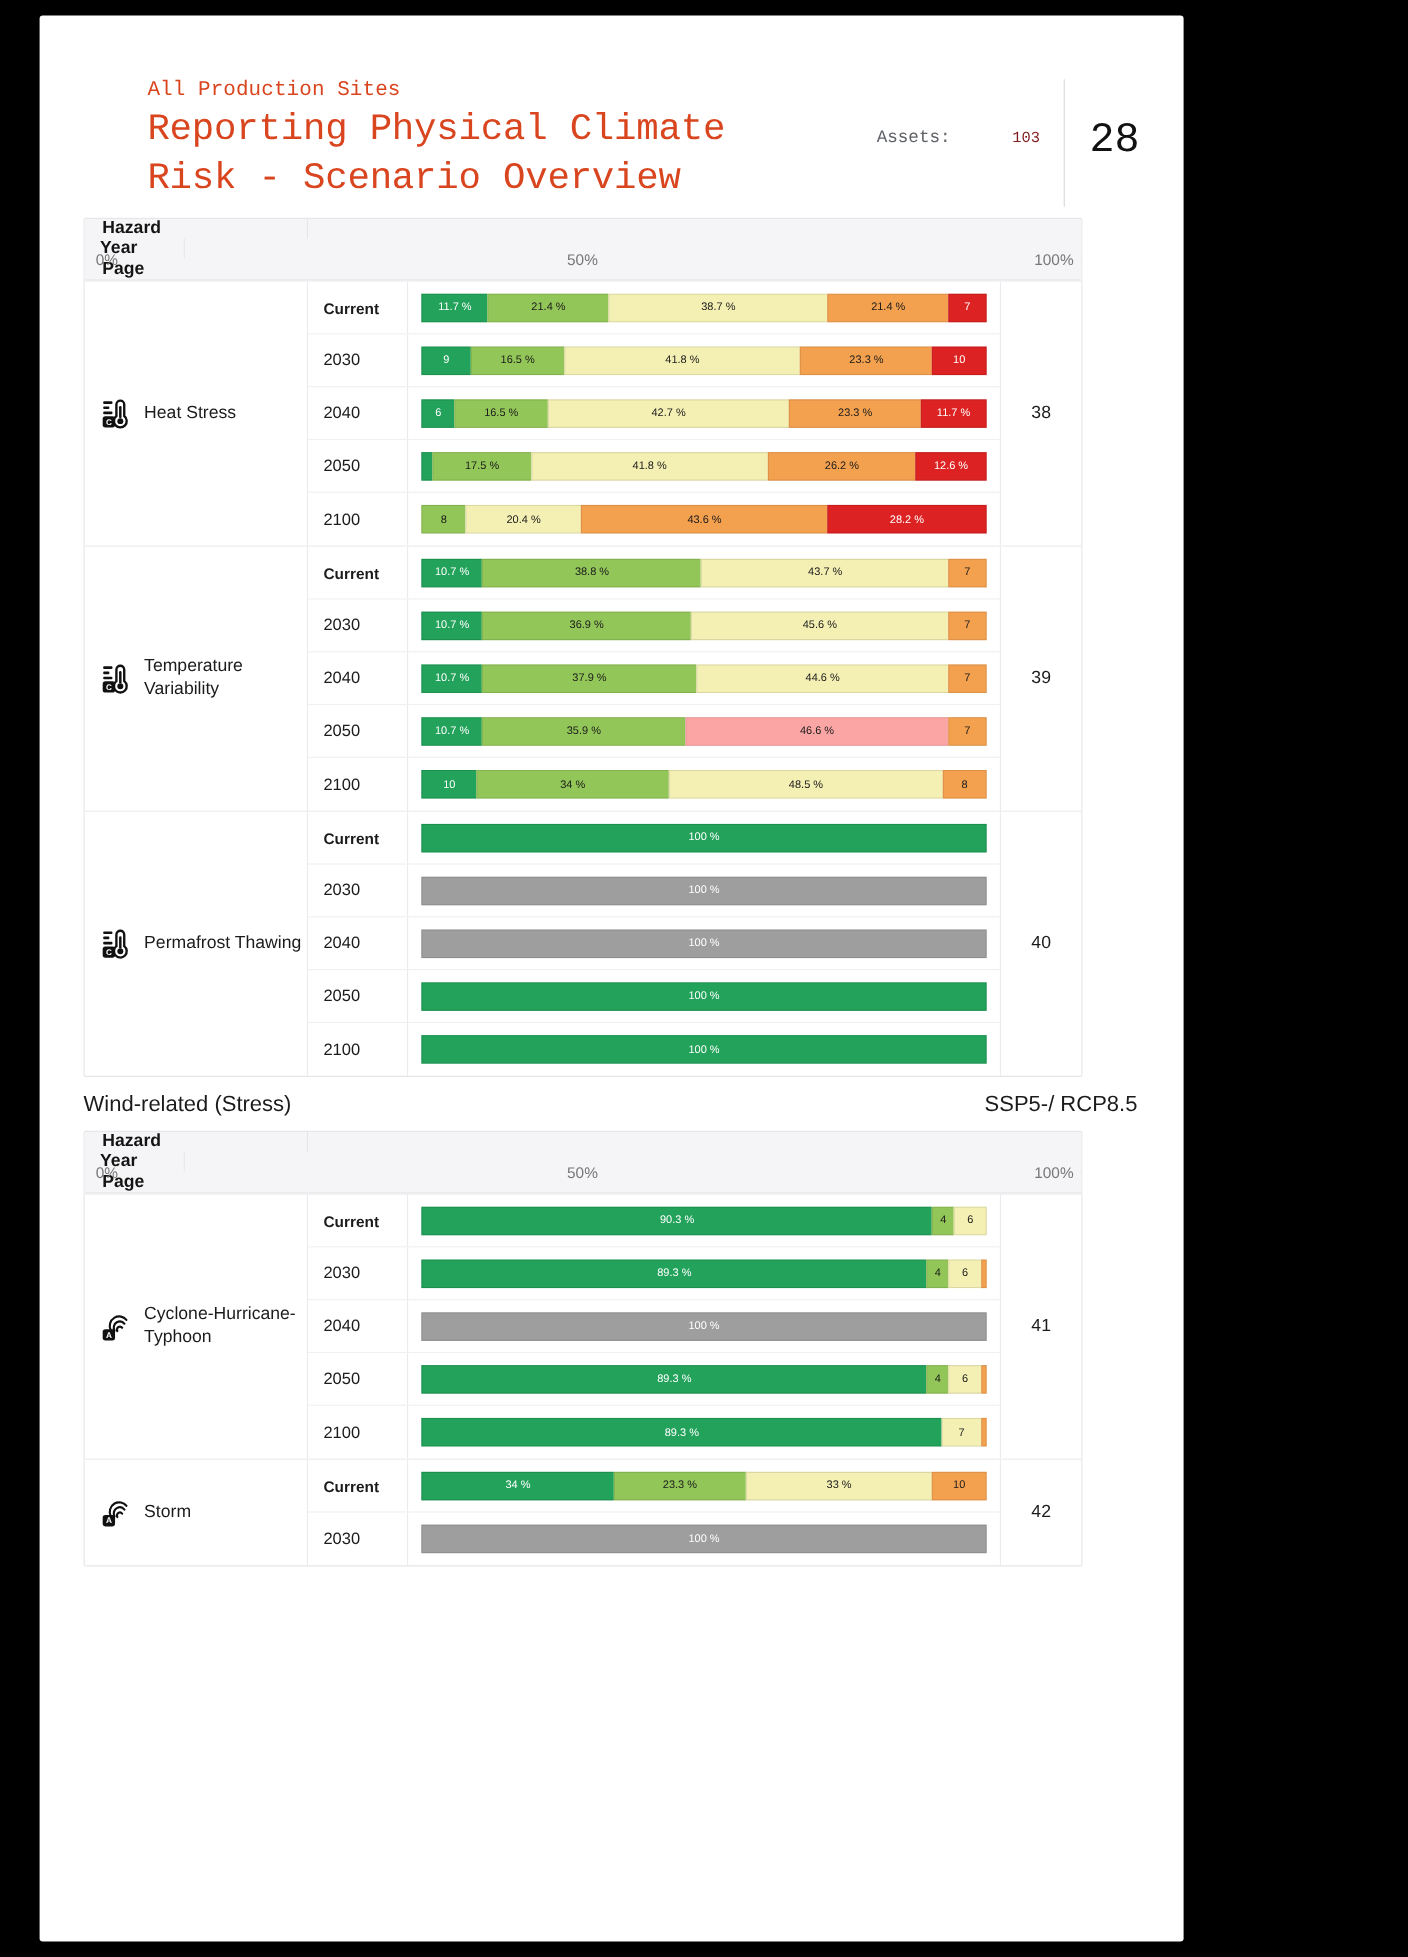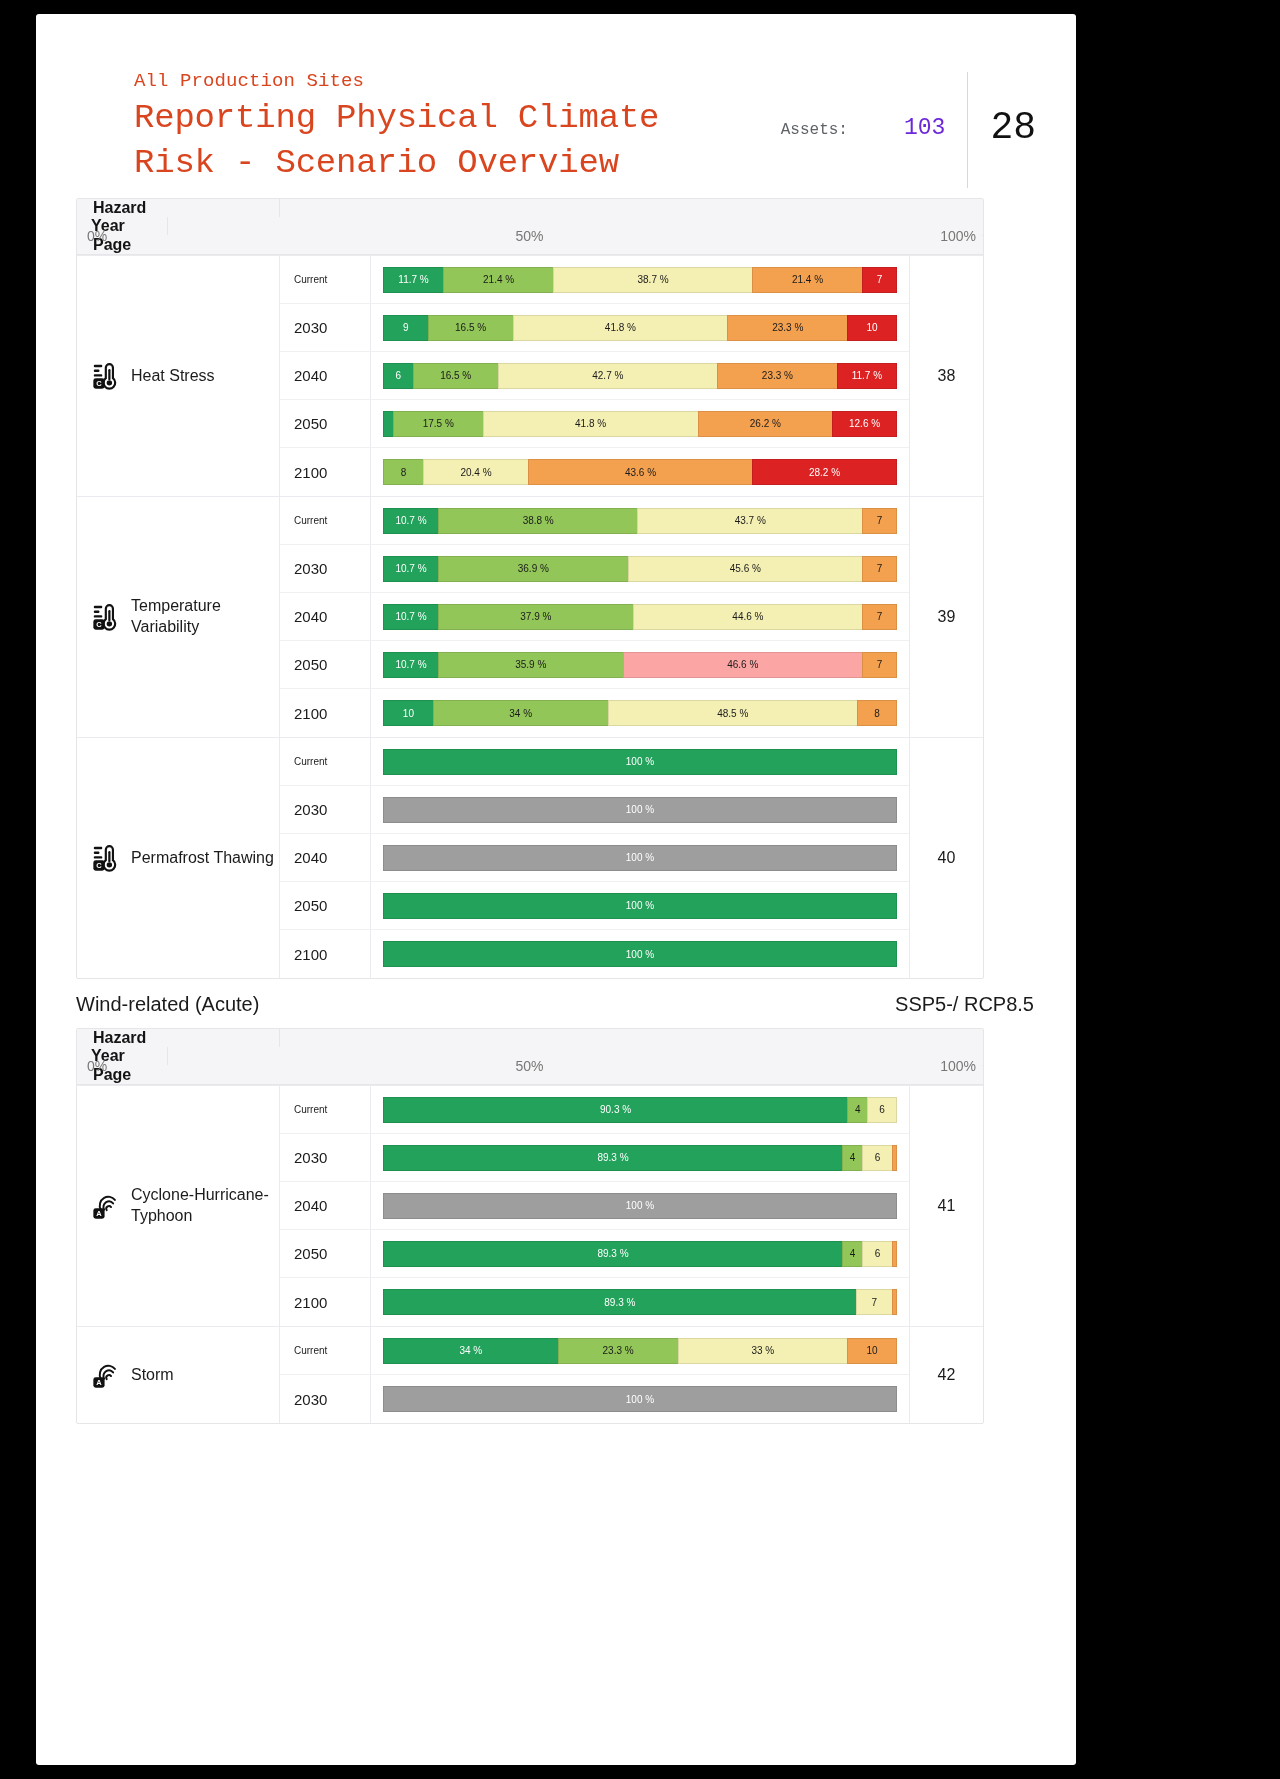--- a/index.html
+++ b/index.html
@@ -51,21 +51,21 @@
   }
   .assets-block {
     display: flex;
     align-items: baseline;
     gap: 56px;
     padding-right: 22px;
     border-right: 1px solid #d8d8d8;
     height: 116px;
   }
   .assets-label { color: #5f6368; font-size: 16px; padding-top: 44px; }
-  .assets-value { color: #6d28d9; font-size: 23px; padding-top: 43px; }
+  .assets-value { color: #7f1d1d; font-size: 14px; padding-top: 43px; }
   .page-num { color: #111; font-size: 38px; padding-left: 22px; padding-top: 34px; }
 
   
   .section-row {
     display: flex;
     justify-content: space-between;
     align-items: baseline;
     padding: 14px 2px 12px 0;
     font-size: 20px;
     color: #1b1b1b;
@@ -158,21 +158,21 @@
   .brow:last-child { border-bottom: none; }
   .year-cell {
     width: 91px;
     padding-left: 14px;
     font-size: 15px;
     color: #1b1b1b;
     border-right: 1px solid #eceaee;
     align-self: stretch;
     display: flex; align-items: center;
   }
-  .year-cell.current { font-weight: 400; font-size: 10px; }
+  .year-cell.current { font-weight: 700; font-size: 14px; }
   .bar-cell { flex: 1; padding: 0 12px 0 12px; }
   .bar { display: flex; height: 26px; width: 100%; }
   .seg {
     display: flex;
     align-items: center;
     justify-content: center;
     font-size: 10px;
     overflow: hidden;
     white-space: nowrap;
     border: 1px solid rgba(0,0,0,.10);
@@ -423,21 +423,21 @@
                   <div class="seg" style="width: 100%; background: rgb(34, 162, 90); color: rgb(255, 255, 255);">100 %</div>
                 </div>
               </div>
             </div>
           </div>
           <div class="cell-page">40</div>
         </div>
       </div>
 
     <div class="section-row">
-      <div>Wind-related (Acute)</div>
+      <div>Wind-related (Stress)</div>
       <div>SSP5-/ RCP8.5</div>
     </div>
 
     <div class="risk-table">
         <div class="thead">
           <div class="th-hazard">Hazard</div>
      <div class="th-year">Year</div>
      <div class="th-scale">
        <span class="scale-tick scale-0">0%</span>
        <span class="scale-tick scale-50">50%</span>

